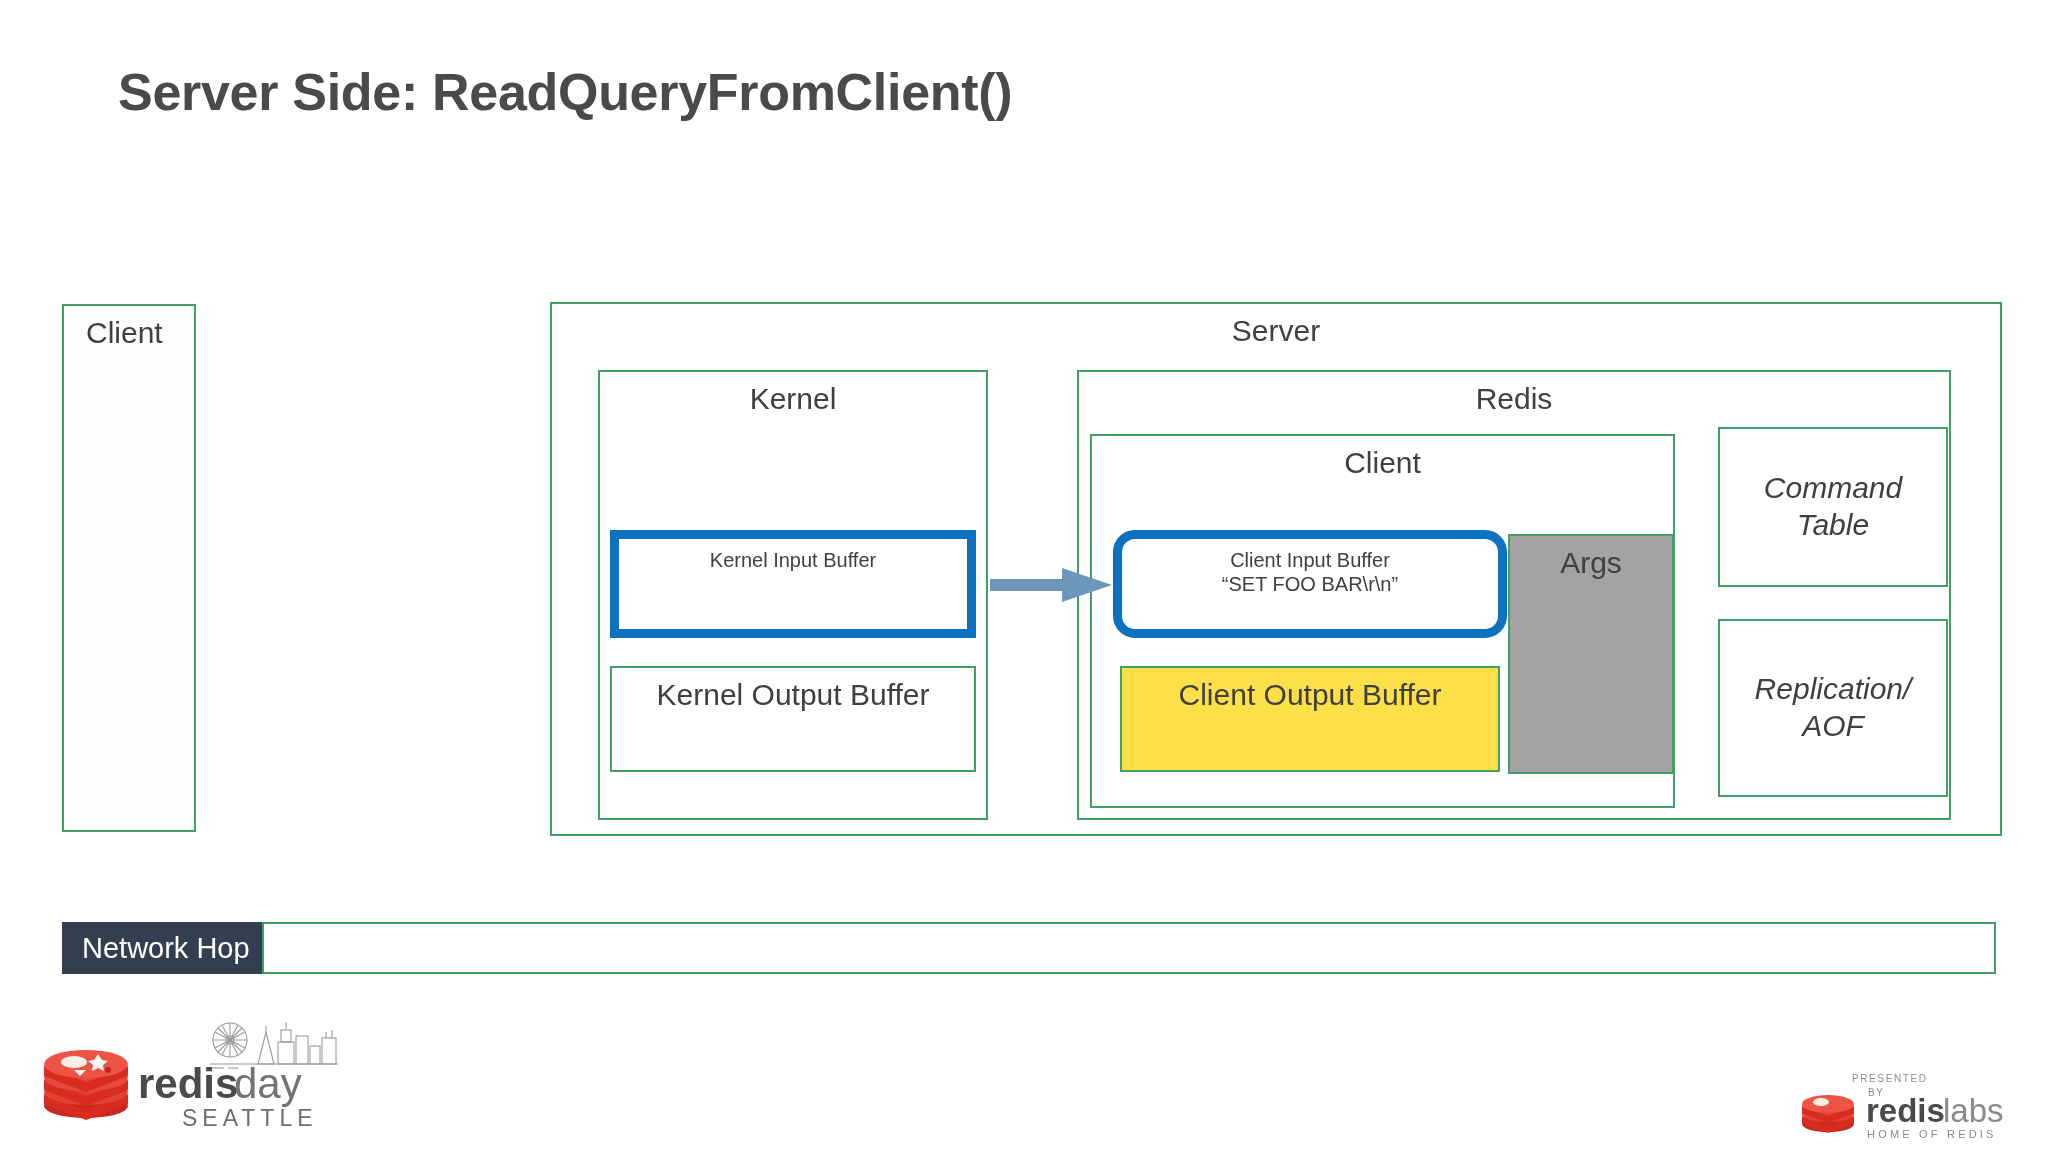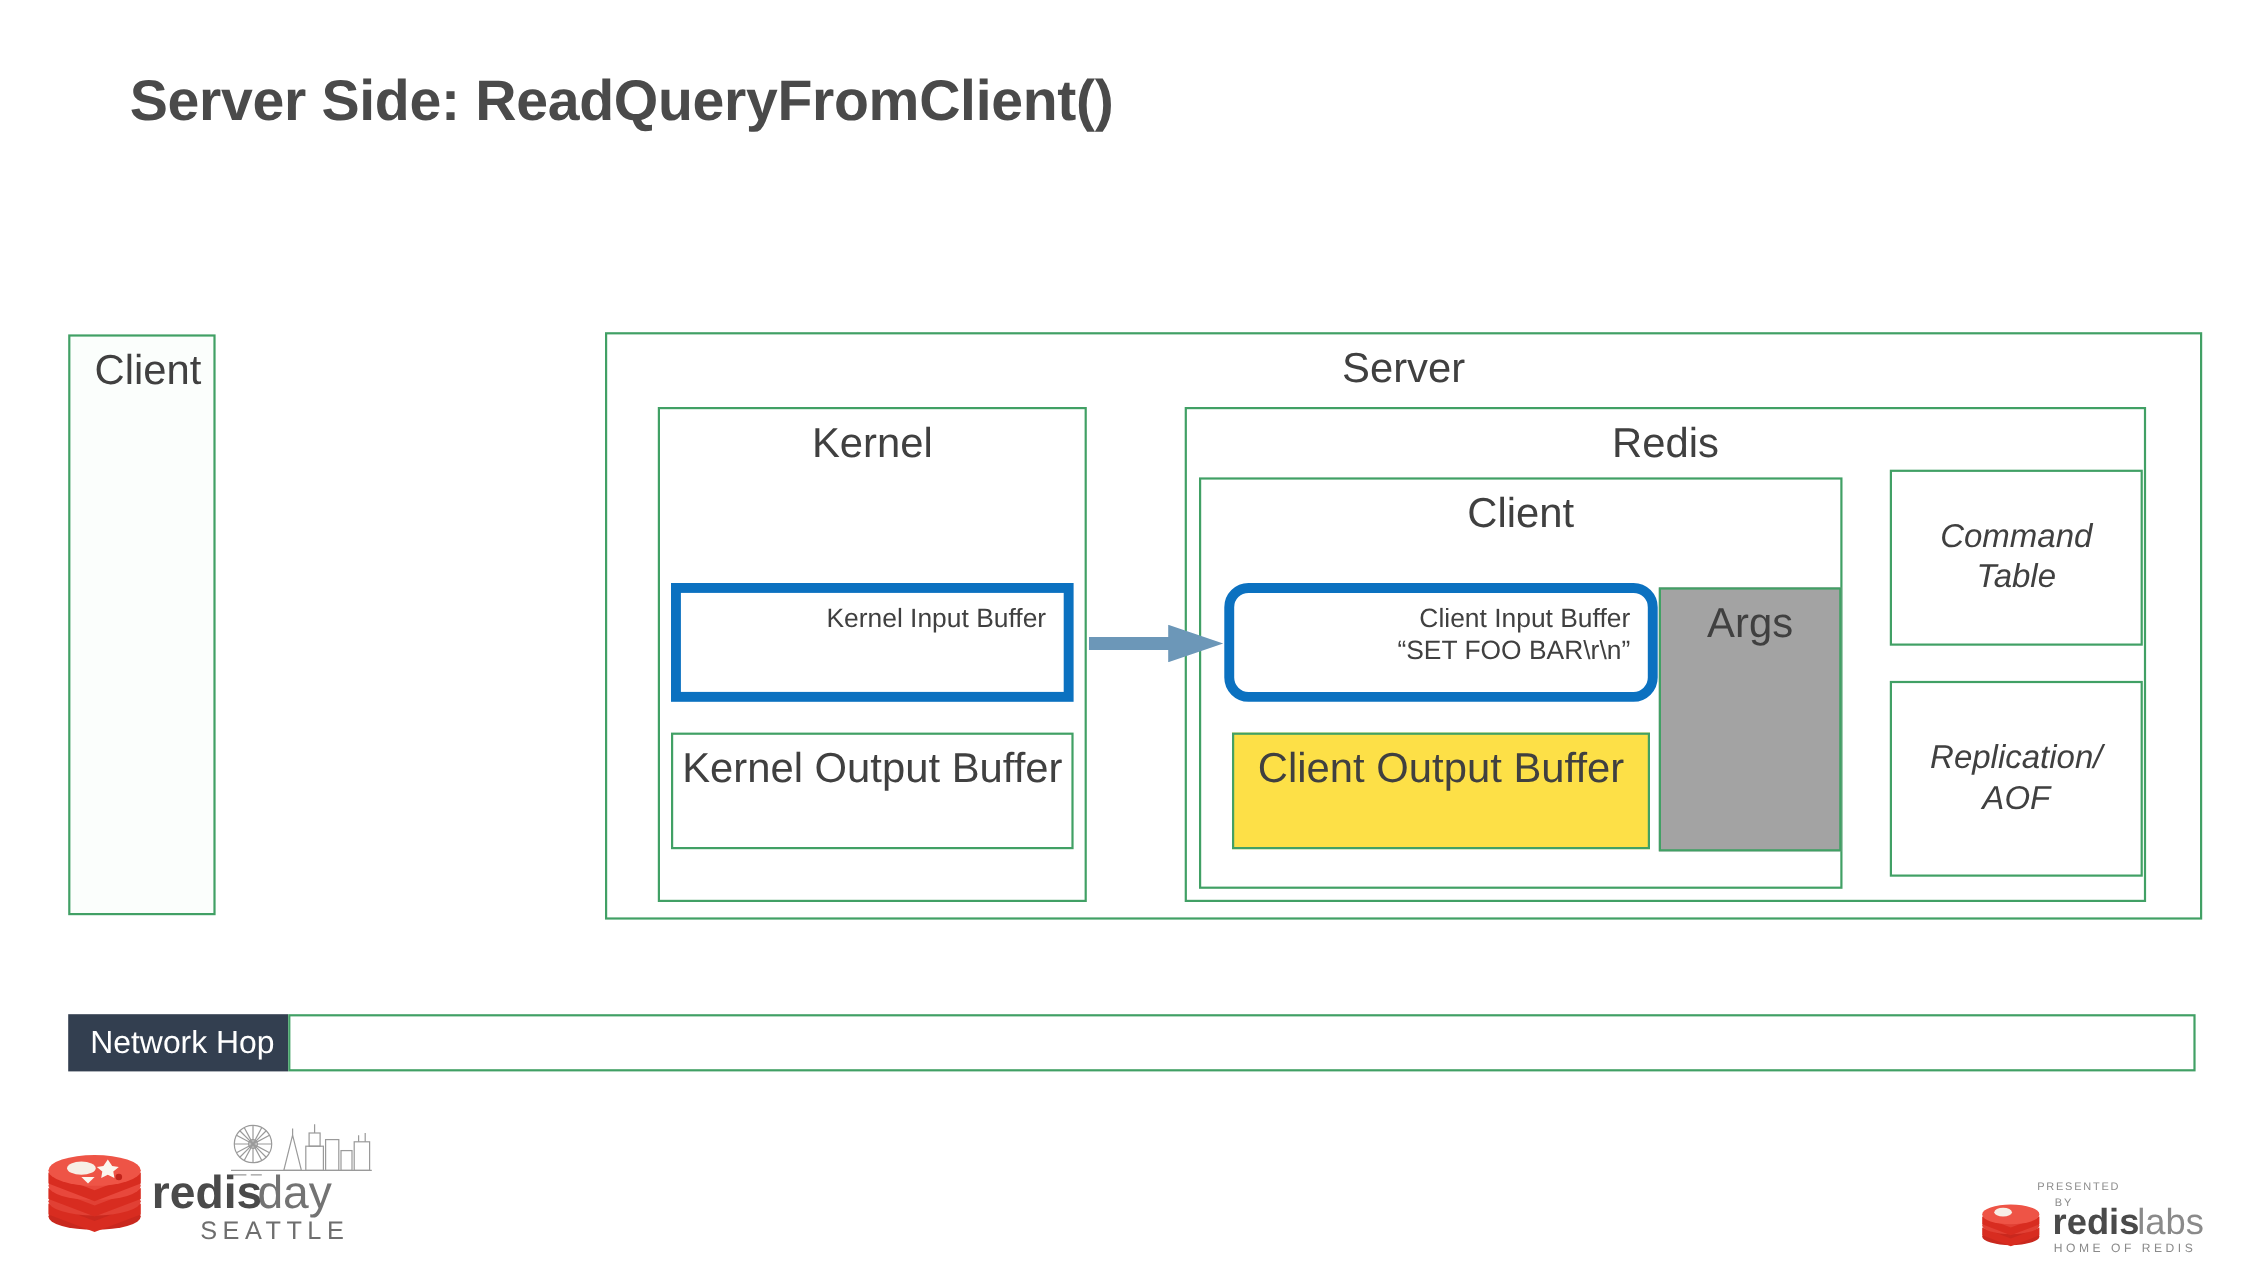--- a/index.html
+++ b/index.html
@@ -34,42 +34,42 @@
     position: absolute;
     box-sizing: border-box;
     border: 2px solid #41a065;
     background: #fbfefc;
   }
   .gbox > .box-label {
     position: absolute;
     left: 0;
     right: 0;
     text-align: center;
-    font-size: 38px;
+    font-size: 30px;
     color: #404040;
     line-height: 1.15;
     white-space: pre-line;
   }
   .label-top    { top: 10px; }
   .label-tl     { top: 10px; text-align: left !important; padding-left: 22px; }
 
   
   .hbox {
     position: absolute;
     box-sizing: border-box;
     border: 9px solid #0b71c0;
     background: #ffffff;
   }
   .hbox > .box-label {
     position: absolute;
     left: 0;
-    right: 16px;
+    right: 0;
     top: 9px;
-    text-align: right;
-    font-size: 24px;
+    text-align: center;
+    font-size: 20px;
     color: #404040;
     line-height: 1.22;
     white-space: pre-line;
   }
 
   
   .vcenter {
     display: flex;
     align-items: center;
     justify-content: center;

